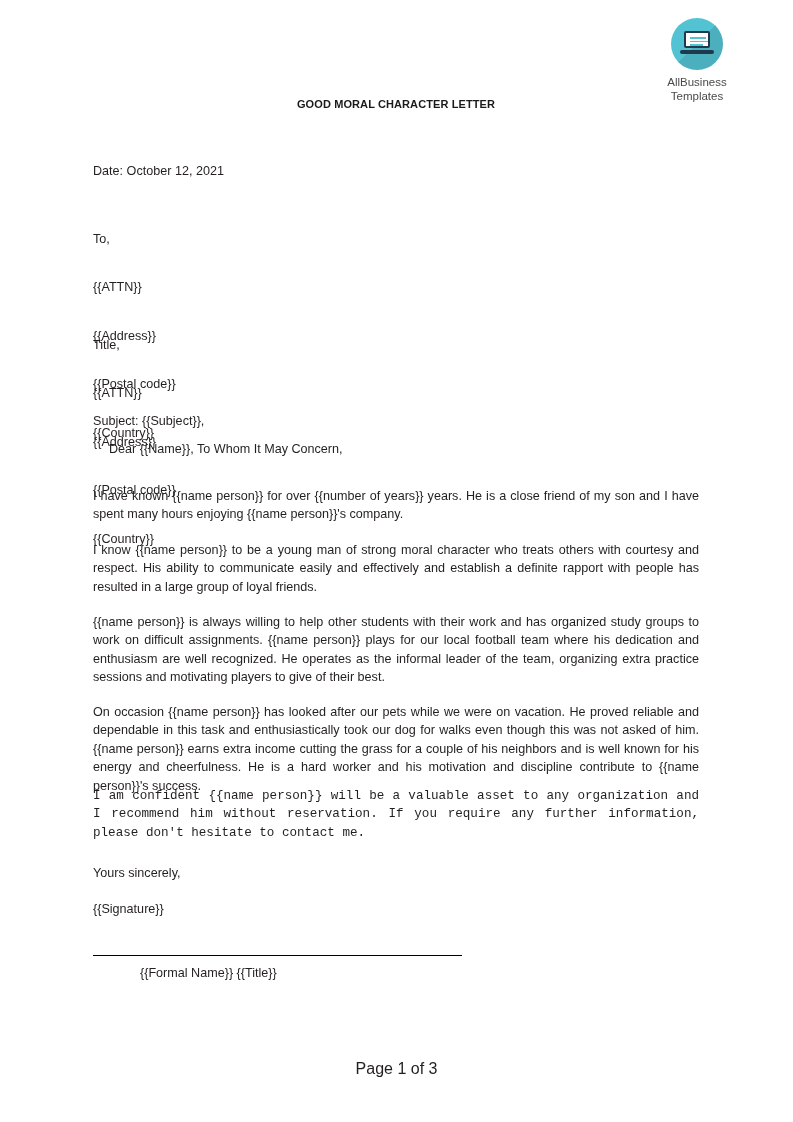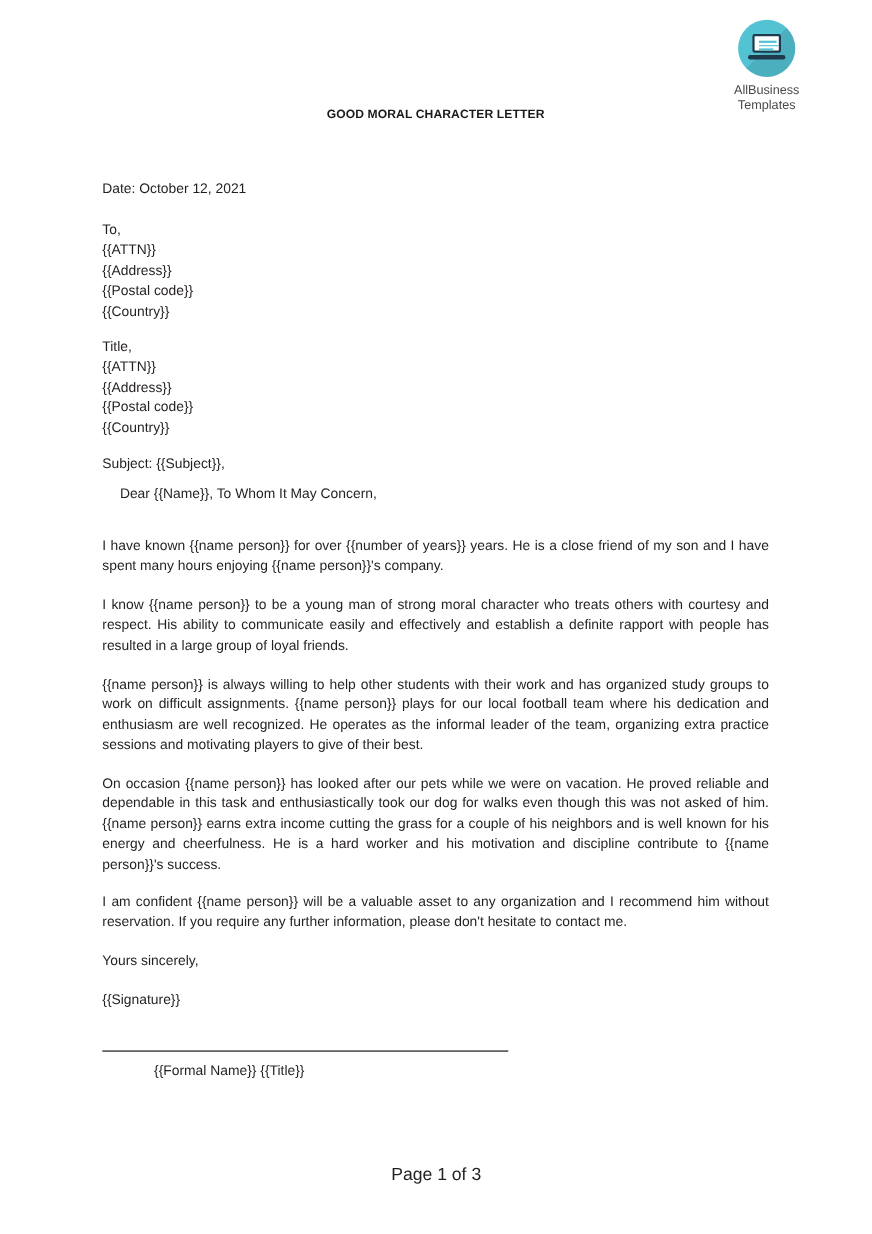--- a/index.html
+++ b/index.html
@@ -110,21 +110,21 @@
     font-size: 12.6px;
     line-height: 18.4px;
     color: #231f20;
   }
 
   .para {
     text-align: justify;
     text-justify: inter-word;
   }
 
-  .lines div { white-space: pre; }
+  .lines div { white-space: pre; margin-top: 30px; }
 
   .rule {
     position: absolute;
     left: 93px;
     top: 955px;
     width: 369px;
     height: 0;
     border-top: 1px solid #000000;
   }
 
@@ -182,21 +182,21 @@
   </div>
 
   <div class="block" style="top:412px;">Subject: {{Subject}},</div>
 
   <div class="block" style="top:440px;margin-left:16px;">Dear {{Name}}, To Whom It May Concern,</div>
 
   <div class="block para" style="top:487px;">I have known {{name person}} for over {{number of years}} years. He is a close friend of my son and I have spent many hours enjoying {{name person}}'s company.</div>
   <div class="block para" style="top:541px;">I know {{name person}} to be a young man of strong moral character who treats others with courtesy and respect. His ability to communicate easily and effectively and establish a definite rapport with people has resulted in a large group of loyal friends.</div>
   <div class="block para" style="top:613px;">{{name person}} is always willing to help other students with their work and has organized study groups to work on difficult assignments. {{name person}} plays for our local football team where his dedication and enthusiasm are well recognized. He operates as the informal leader of the team, organizing extra practice sessions and motivating players to give of their best.</div>
   <div class="block para" style="top:703px;">On occasion {{name person}} has looked after our pets while we were on vacation. He proved reliable and dependable in this task and enthusiastically took our dog for walks even though this was not asked of him. {{name person}} earns extra income cutting the grass for a couple of his neighbors and is well known for his energy and cheerfulness. He is a hard worker and his motivation and discipline contribute to {{name person}}'s success.</div>
-  <div class="block para" style="top:811px;">I am confident {{name person}} will be a valuable asset to any organization and I recommend him without reservation. If you require any further information, please don't hesitate to contact me.</div>
+  <div class="block para" style="top:787px;font-family:Liberation Mono, monospace;">I am confident {{name person}} will be a valuable asset to any organization and I recommend him without reservation. If you require any further information, please don't hesitate to contact me.</div>
 
   <div class="block" style="top:864px;">Yours sincerely,</div>
   <div class="block" style="top:900px;">{{Signature}}</div>
 
   <div class="rule"></div>
 
   <div class="block" style="top:964px;margin-left:47px;">{{Formal Name}} {{Title}}</div>
 
   <div class="footer">Page 1 of 3</div>
 

